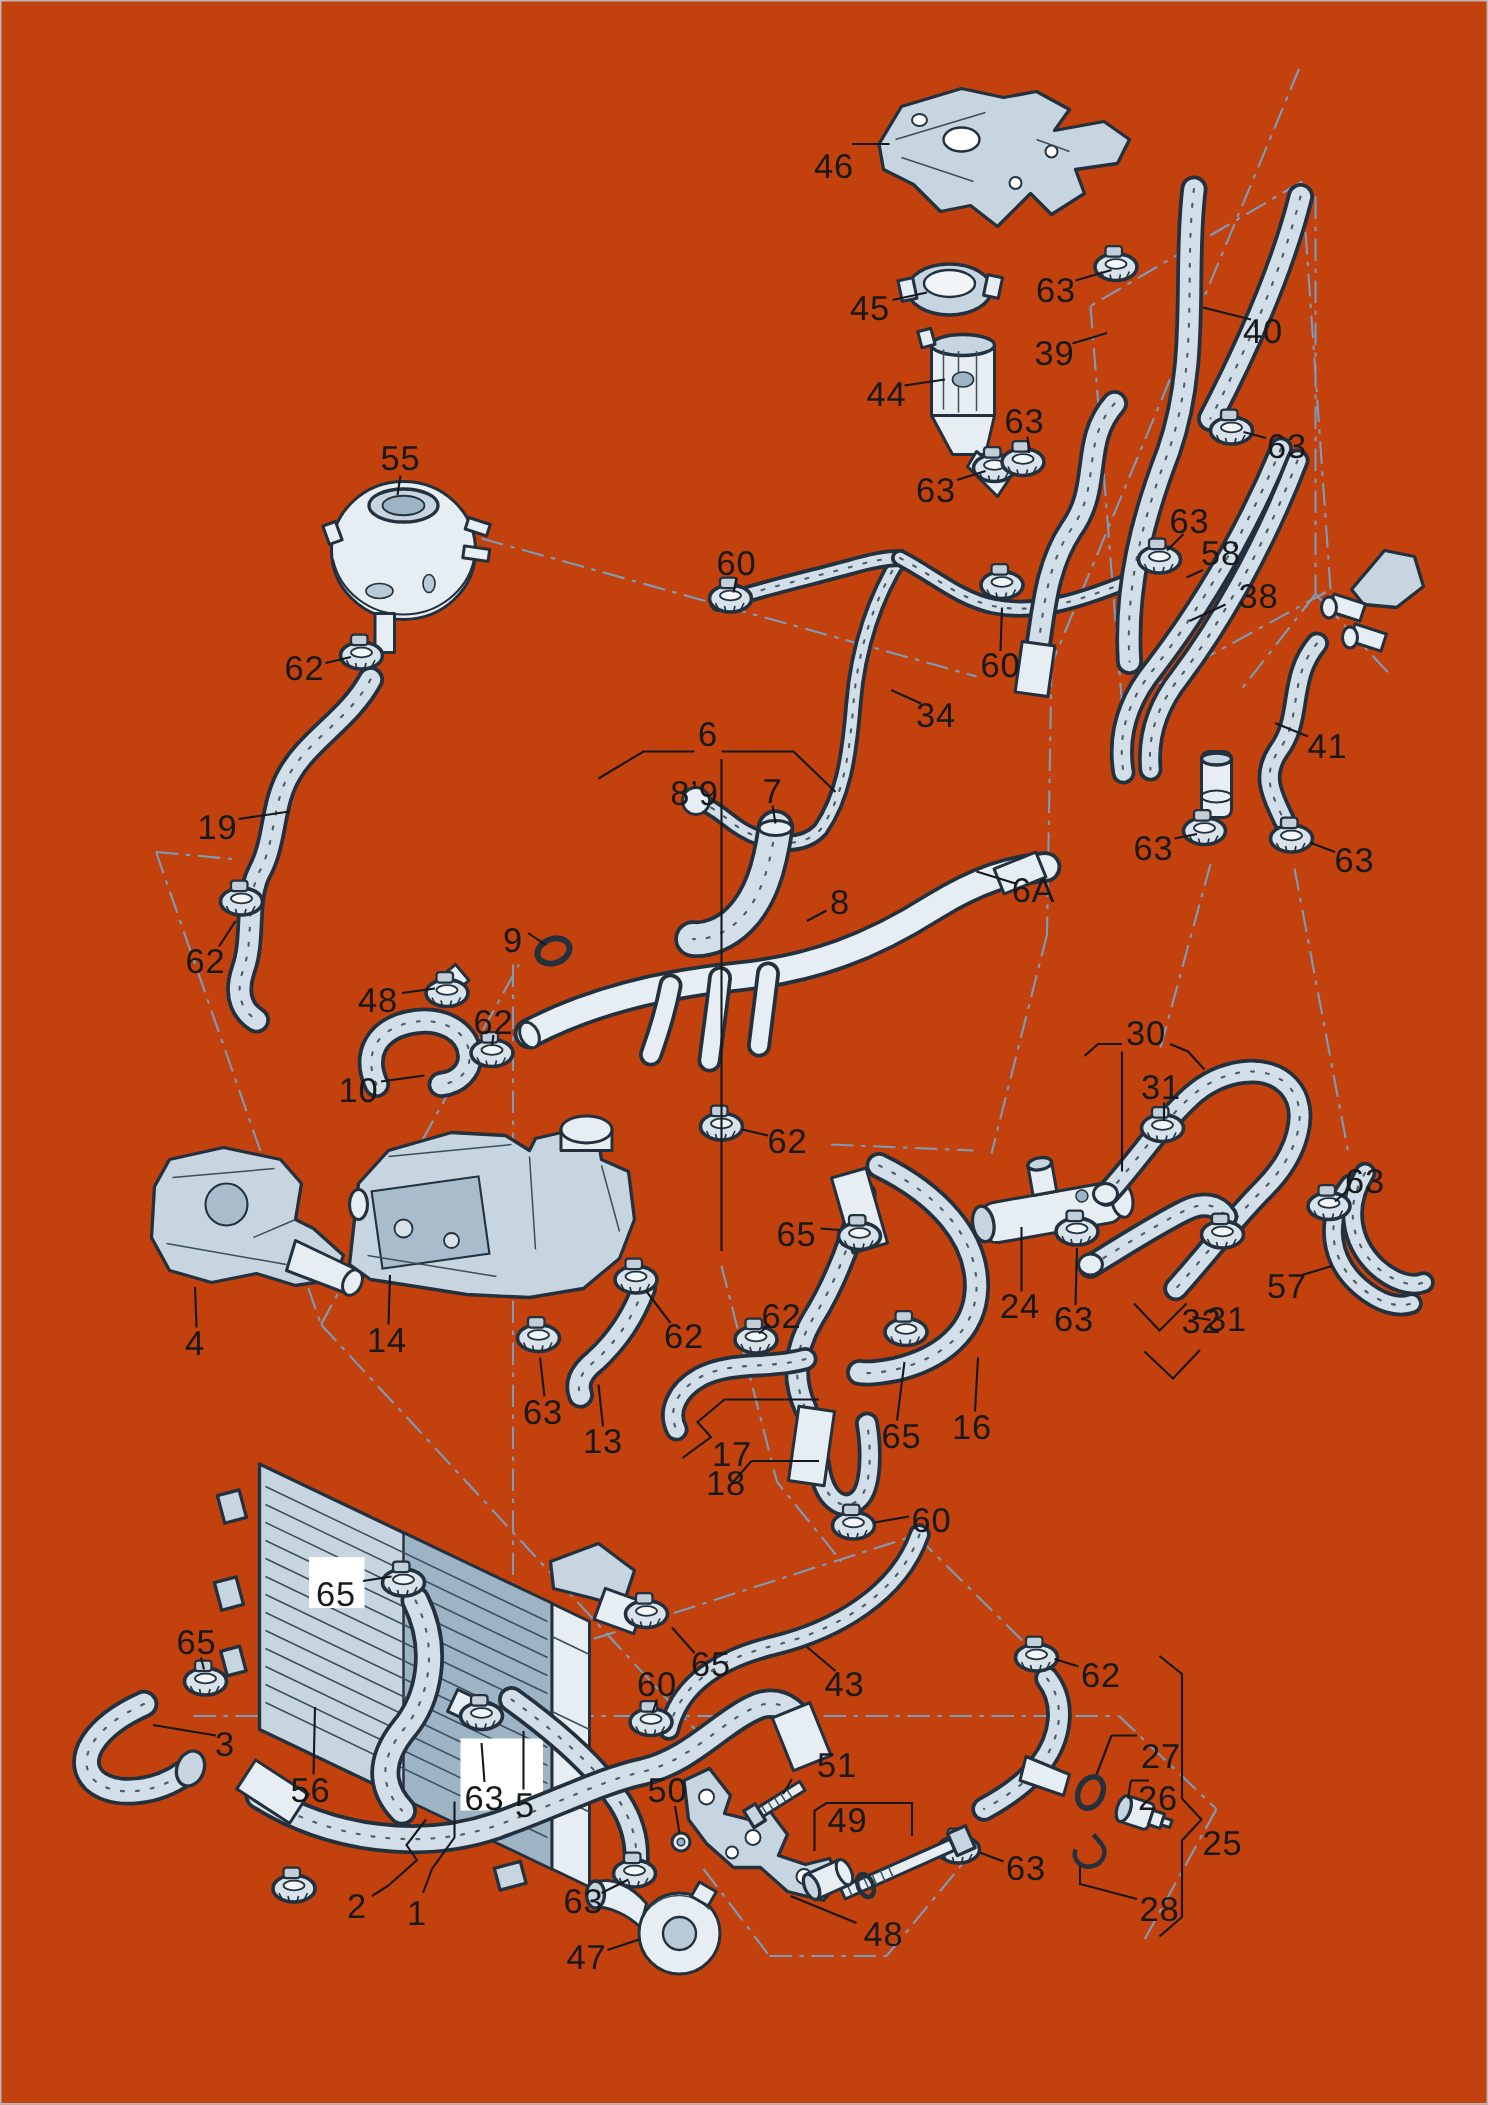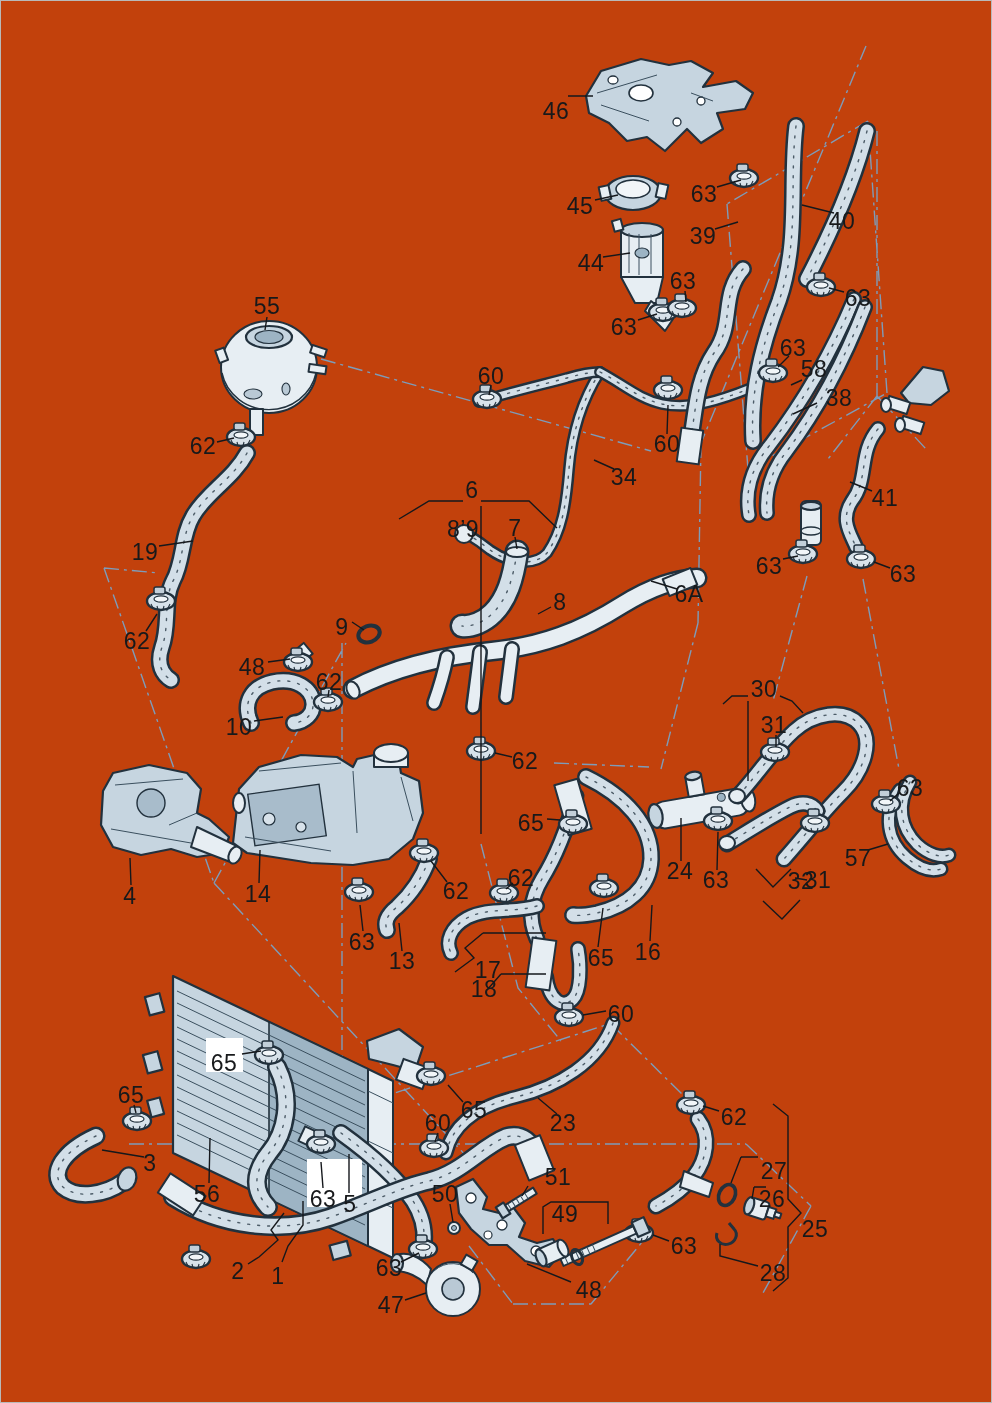--- a/index.html
+++ b/index.html
@@ -459,21 +459,21 @@
       <div class="label" style="left: 401px; top: 960px;">13</div>
       <div class="label" style="left: 447px; top: 969px; margin-left: 40px;">17</div>
       <div class="label" style="left: 483px; top: 988px;">18</div>
       <div class="label" style="left: 600px; top: 957px;">65</div>
       <div class="label" style="left: 647px; top: 951px;">16</div>
       <div class="label" style="left: 620px; top: 1013px;">60</div>
       <div class="label" style="left: 223px; top: 1062px;">65</div>
       <div class="label" style="left: 130px; top: 1094px;">65</div>
       <div class="label" style="left: 437px; top: 1122px;">60</div>
       <div class="label" style="left: 473px; top: 1109px;">65</div>
-      <div class="label" style="left: 562px; top: 1122px;">23</div>
+      <div class="label" style="left: 562px; top: 1122px;">43</div>
       <div class="label" style="left: 149px; top: 1162px;">3</div>
       <div class="label" style="left: 206px; top: 1193px;">56</div>
       <div class="label" style="left: 322px; top: 1198px;">63</div>
       <div class="label" style="left: 349px; top: 1203px;">5</div>
       <div class="label" style="left: 733px; top: 1116px;">62</div>
       <div class="label" style="left: 773px; top: 1170px;">27</div>
       <div class="label" style="left: 771px; top: 1198px;">26</div>
       <div class="label" style="left: 814px; top: 1228px;">25</div>
       <div class="label" style="left: 683px; top: 1245px;">63</div>
       <div class="label" style="left: 772px; top: 1272px;">28</div>

